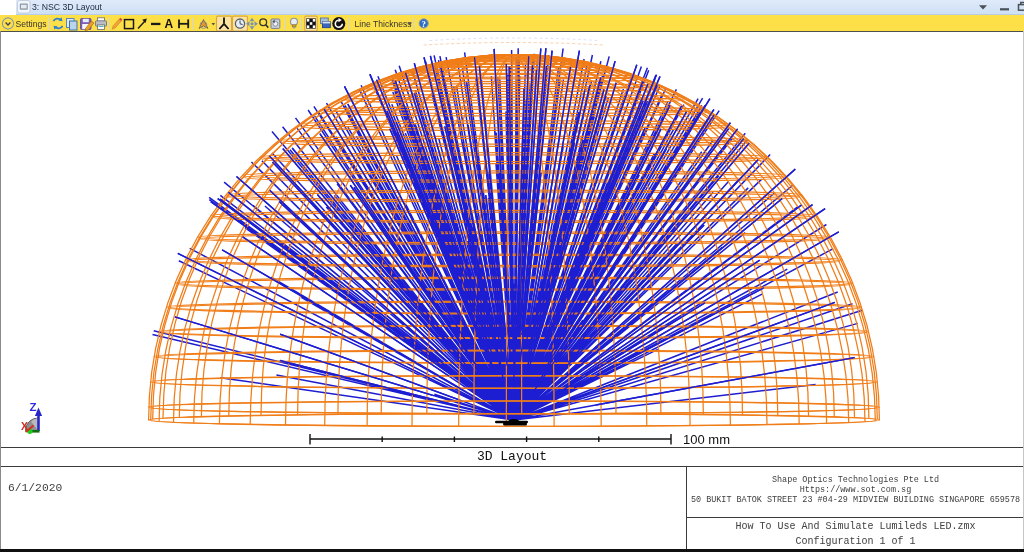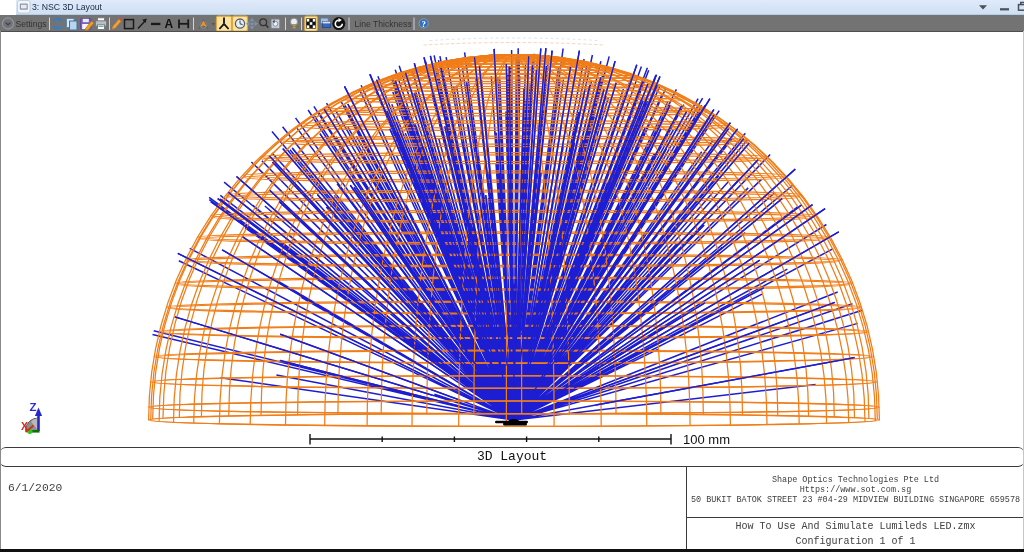--- a/index.html
+++ b/index.html
@@ -1,26 +1,26 @@
 <!DOCTYPE html>
 <html><head><meta charset="utf-8"><style>
 html,body{margin:0;padding:0;}
 #win{position:relative;width:1024px;height:552px;background:#fff;overflow:hidden;
   font-family:"Liberation Sans",sans-serif;}
 .titlebar{position:absolute;left:16px;top:0;width:1024px;height:14px;
   background:linear-gradient(#dfeafa,#cfe0f4);border-bottom:1px solid #b7cde6;}
-.toolbar{position:absolute;left:0;top:15px;width:1024px;height:16px;background:#737373;}
+.toolbar{position:absolute;left:0;top:15px;width:1024px;height:16px;background:#fde047;}
 .plot{position:absolute;left:0;top:31px;width:1024px;height:417px;background:#fff;
   border-top:1.5px solid #4e4e4e;box-sizing:border-box;}
 .plot svg{position:absolute;left:0;top:0;}
 .edgeL{position:absolute;left:0;top:31px;width:1px;height:518px;background:#8a8a8a;z-index:9;}
 .edgeR{position:absolute;right:0;top:31px;width:1px;height:518px;background:#c6c6c6;z-index:9;}
 .band{position:absolute;left:0;top:447px;width:1024px;height:20px;background:#fff;
   border-top:1px solid #3a3a3a;border-bottom:1px solid #3a3a3a;box-sizing:border-box;
-  text-align:center;font-family:"Liberation Mono",monospace;font-size:13px;color:#111;line-height:18px;border-radius:6px;}
+  text-align:center;font-family:"Liberation Mono",monospace;font-size:13px;color:#111;line-height:18px;}
 .info{position:absolute;left:0;top:467px;width:1024px;height:82px;background:#fff;
   font-family:Liberation Mono, monospace;color:#404040;}
 .date{position:absolute;left:8px;top:15px;font-size:11.3px;}
 .rbox{position:absolute;left:686px;top:0;width:338px;height:82px;border-left:1px solid #3a3a3a;box-sizing:border-box;padding-left:28px;}
 .r1{position:absolute;left:0;top:9px;width:100%;text-align:center;font-size:8.45px;line-height:9.8px;white-space:pre;}
 .r2{position:absolute;left:0;top:50px;width:1024px;border-top:1.5px solid #3a3a3a;}
 .r2t{position:absolute;left:0;top:53px;width:100%;text-align:center;font-size:10px;line-height:14.5px;white-space:pre;}
 .botbar{position:absolute;left:0;top:549px;width:1024px;height:3px;background:#101010;}
 </style></head><body>
 <div id="win">

